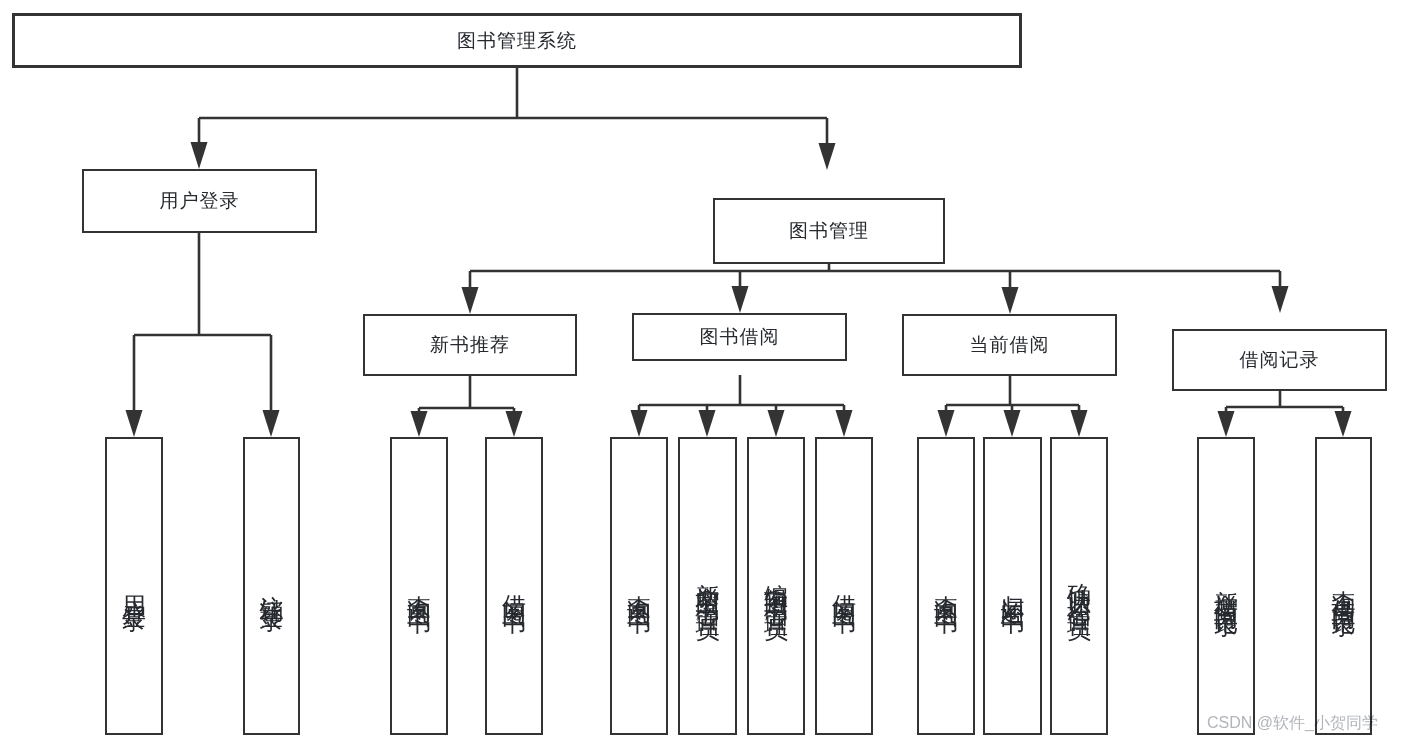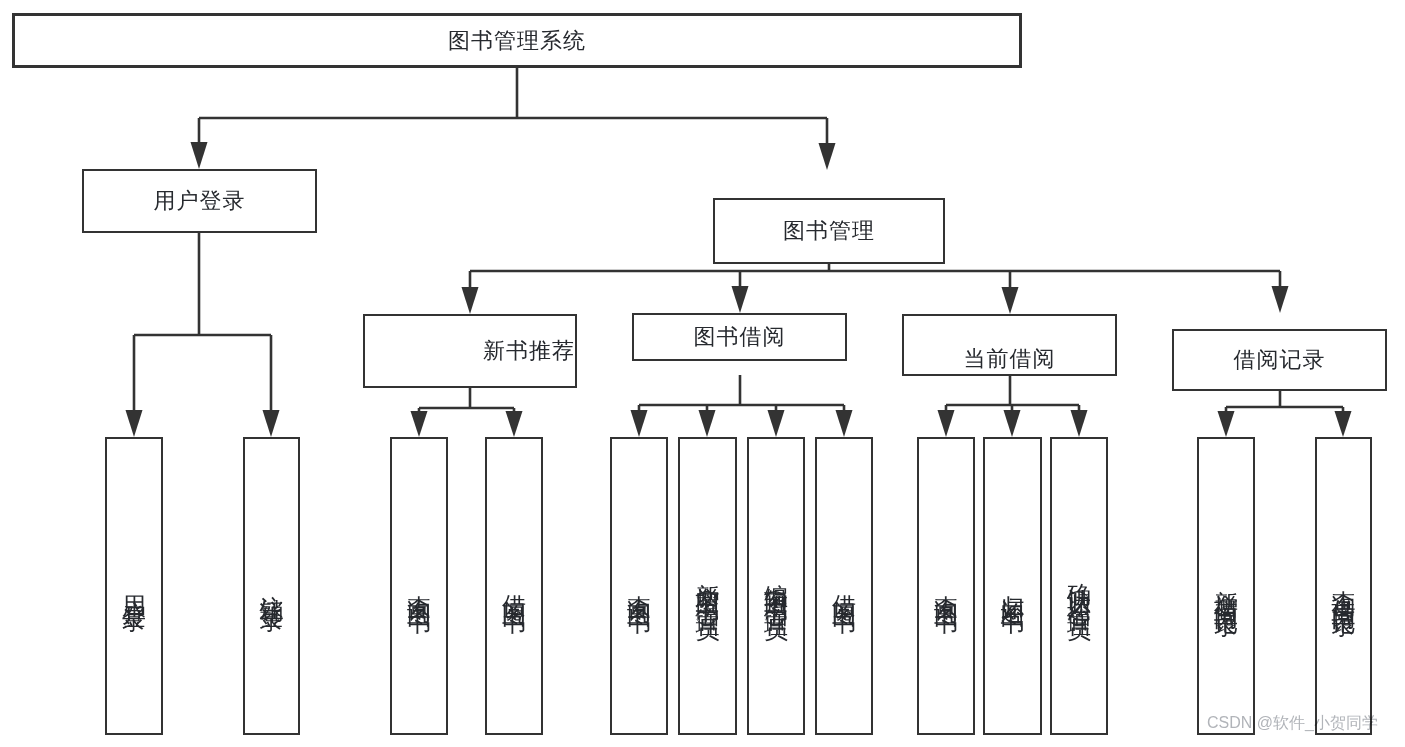--- a/index.html
+++ b/index.html
@@ -29,30 +29,30 @@
   svg.connectors line { stroke: var(--line); stroke-width: 2.6; }
   svg.connectors polygon { fill: var(--line); }
   .node {
     position: absolute;
     background: var(--box-background);
     border: 2.6px solid var(--line);
     display: flex;
     align-items: center;
     justify-content: center;
     color: var(--text);
-    font-size: 22px;
+    font-size: 19px;
     letter-spacing: 1px;
     white-space: nowrap;
   }
   .n-root { left: 12px; top: 13px; width: 1010px; height: 55px; border-width: 3px; }
   .n-user-login { left: 82px;  top: 169px; width: 235px; height: 64px; }
   .n-book-mgmt  { left: 713px; top: 170px; width: 232px; height: 66px; margin-top: 28px; }
-  .n-new-rec { left: 363px;  top: 314px; width: 214px; height: 74px; justify-content: flex-end; }
+  .n-new-rec { left: 363px;  top: 314px; width: 214px; height: 62px; }
   .n-borrow  { left: 632px;  top: 313px; width: 215px; height: 48px; }
-  .n-current { left: 902px;  top: 314px; width: 215px; height: 62px; align-items: flex-end; }
+  .n-current { left: 902px;  top: 314px; width: 215px; height: 62px; }
   .n-records { left: 1172px; top: 313px; width: 215px; height: 62px; margin-top: 16px; }
   .leaf {
     top: 437px; height: 298px;
     writing-mode: vertical-rl;
     text-orientation: mixed;
     font-size: 24px;
     letter-spacing: 5px;
     line-height: 1;
   }
   .l1  { left: 105px;  width: 58px; }

